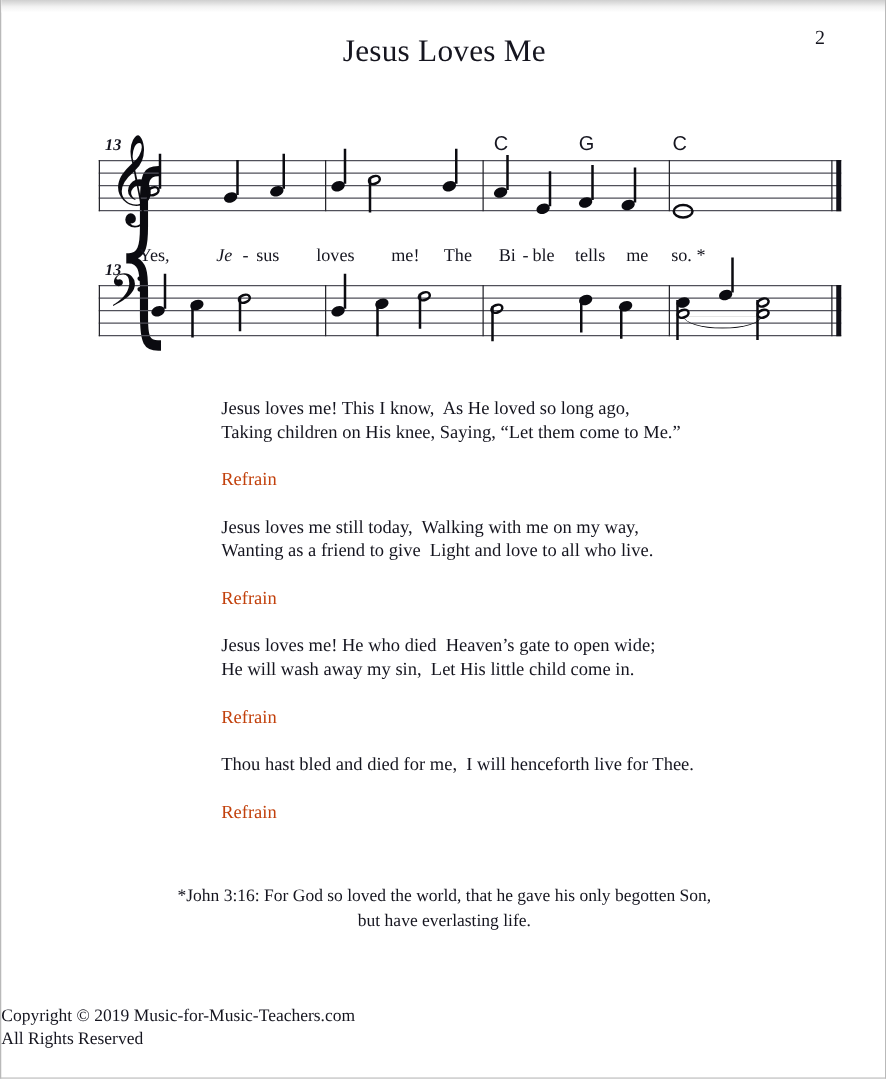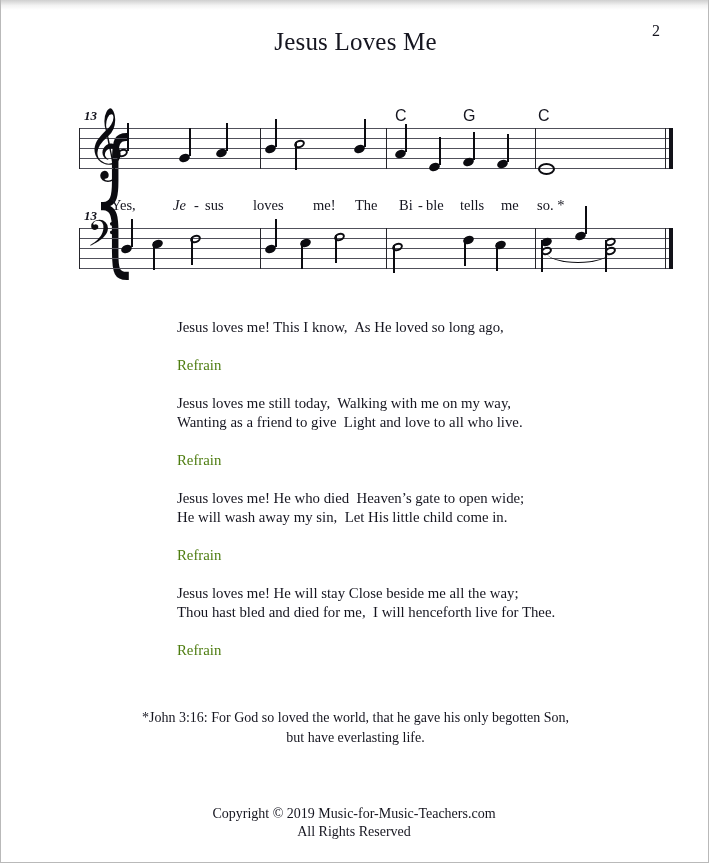--- a/index.html
+++ b/index.html
@@ -146,21 +146,21 @@
   }
   .verse-line {
     font-size: 14.8px;
     line-height: 19px;
     color: #15151f;
     white-space: pre;
   }
   .refrain {
     font-size: 14.8px;
     line-height: 19px;
-    color: #4d7c0f;
+    color: #c2410c;
     margin-top: 19px;
     margin-bottom: 19px;
   }
 
   
   #footnote {
     position: absolute;
     left: 0;
     top: 708px;
     width: 709px;
@@ -171,21 +171,21 @@
     line-height: 20px;
     color: #15151f;
   }
 
   
   #copyright {
     position: absolute;
     left: 0;
     top: 805px;
     width: 706px;
-    text-align: center;
+    text-align: left;
   }
   #copyright .cr-line {
     font-size: 14px;
     line-height: 18px;
     color: #15151f;
   }
 </style>
 </head>
 <body>
 
@@ -336,37 +336,37 @@
 
       <div class="barline" style="left:664px; top:228px; height:41px;"></div>
       <div class="barline thick" style="left:668px; top:228px; height:41px;"></div>
     </div>
   </div>
 
   <div id="verses">
 
     <div class="verse-block">
       <div class="verse-line">Jesus loves me! This I know,  As He loved so long ago,</div>
+      <div class="verse-line">Taking children on His knee, Saying, “Let them come to Me.”</div>
       <div class="refrain">Refrain</div>
     </div>
 
     <div class="verse-block">
       <div class="verse-line">Jesus loves me still today,  Walking with me on my way,</div>
       <div class="verse-line">Wanting as a friend to give  Light and love to all who live.</div>
       <div class="refrain">Refrain</div>
     </div>
 
     <div class="verse-block">
       <div class="verse-line">Jesus loves me! He who died  Heaven’s gate to open wide;</div>
       <div class="verse-line">He will wash away my sin,  Let His little child come in.</div>
       <div class="refrain">Refrain</div>
     </div>
 
     <div class="verse-block">
-      <div class="verse-line">Jesus loves me! He will stay Close beside me all the way;</div>
       <div class="verse-line">Thou hast bled and died for me,  I will henceforth live for Thee.</div>
       <div class="refrain">Refrain</div>
     </div>
 
   </div>
 
   <div id="footnote">
     <div class="fn-line">*John 3:16: For God so loved the world, that he gave his only begotten Son,</div>
     <div class="fn-line">but have everlasting life.</div>
   </div>

